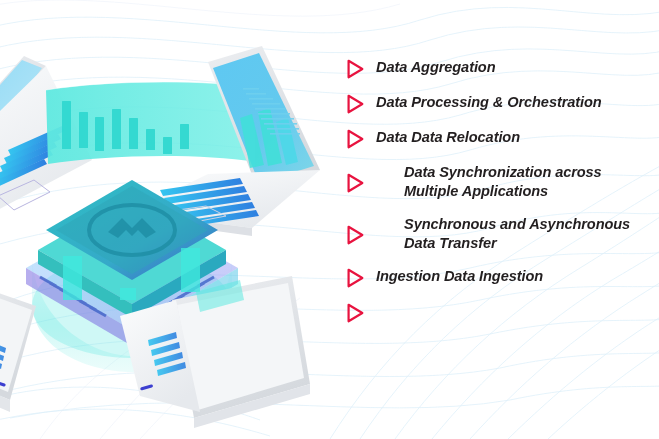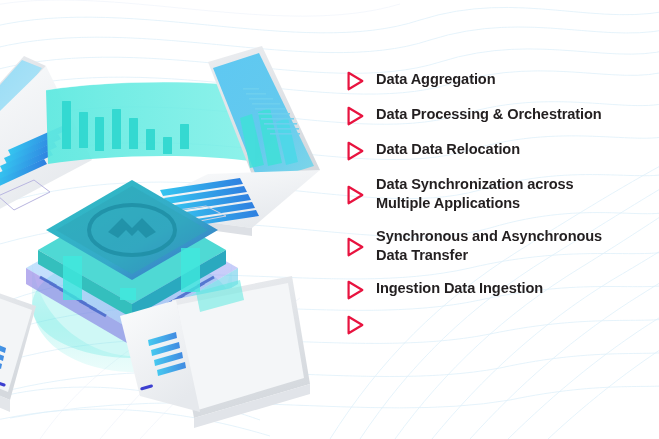--- a/index.html
+++ b/index.html
@@ -33,30 +33,31 @@
     left: 0;
     top: 0;
     width: 340px;
     height: 439px;
   }
 
   
   #feature-list {
     position: absolute;
     left: 344px;
-    top: 68px;
+    top: 56px;
     width: 312px;
+    font-style: italic;
   }
   .feature-row {
     display: flex;
     align-items: flex-start;
     margin-bottom: 5px;
     min-height: 30px;
   }
-  .feature-row.two-line { min-height: 47px; }
+  .feature-row.two-line { min-height: 47px; gap: 28px; }
 
   .bullet-arrow {
     flex: 0 0 auto;
     width: 22px;
     height: 22px;
     margin-top: 2px;
     margin-right: 10px;
   }
   .feature-row.two-line .bullet-arrow { margin-top: 11px; }
 

